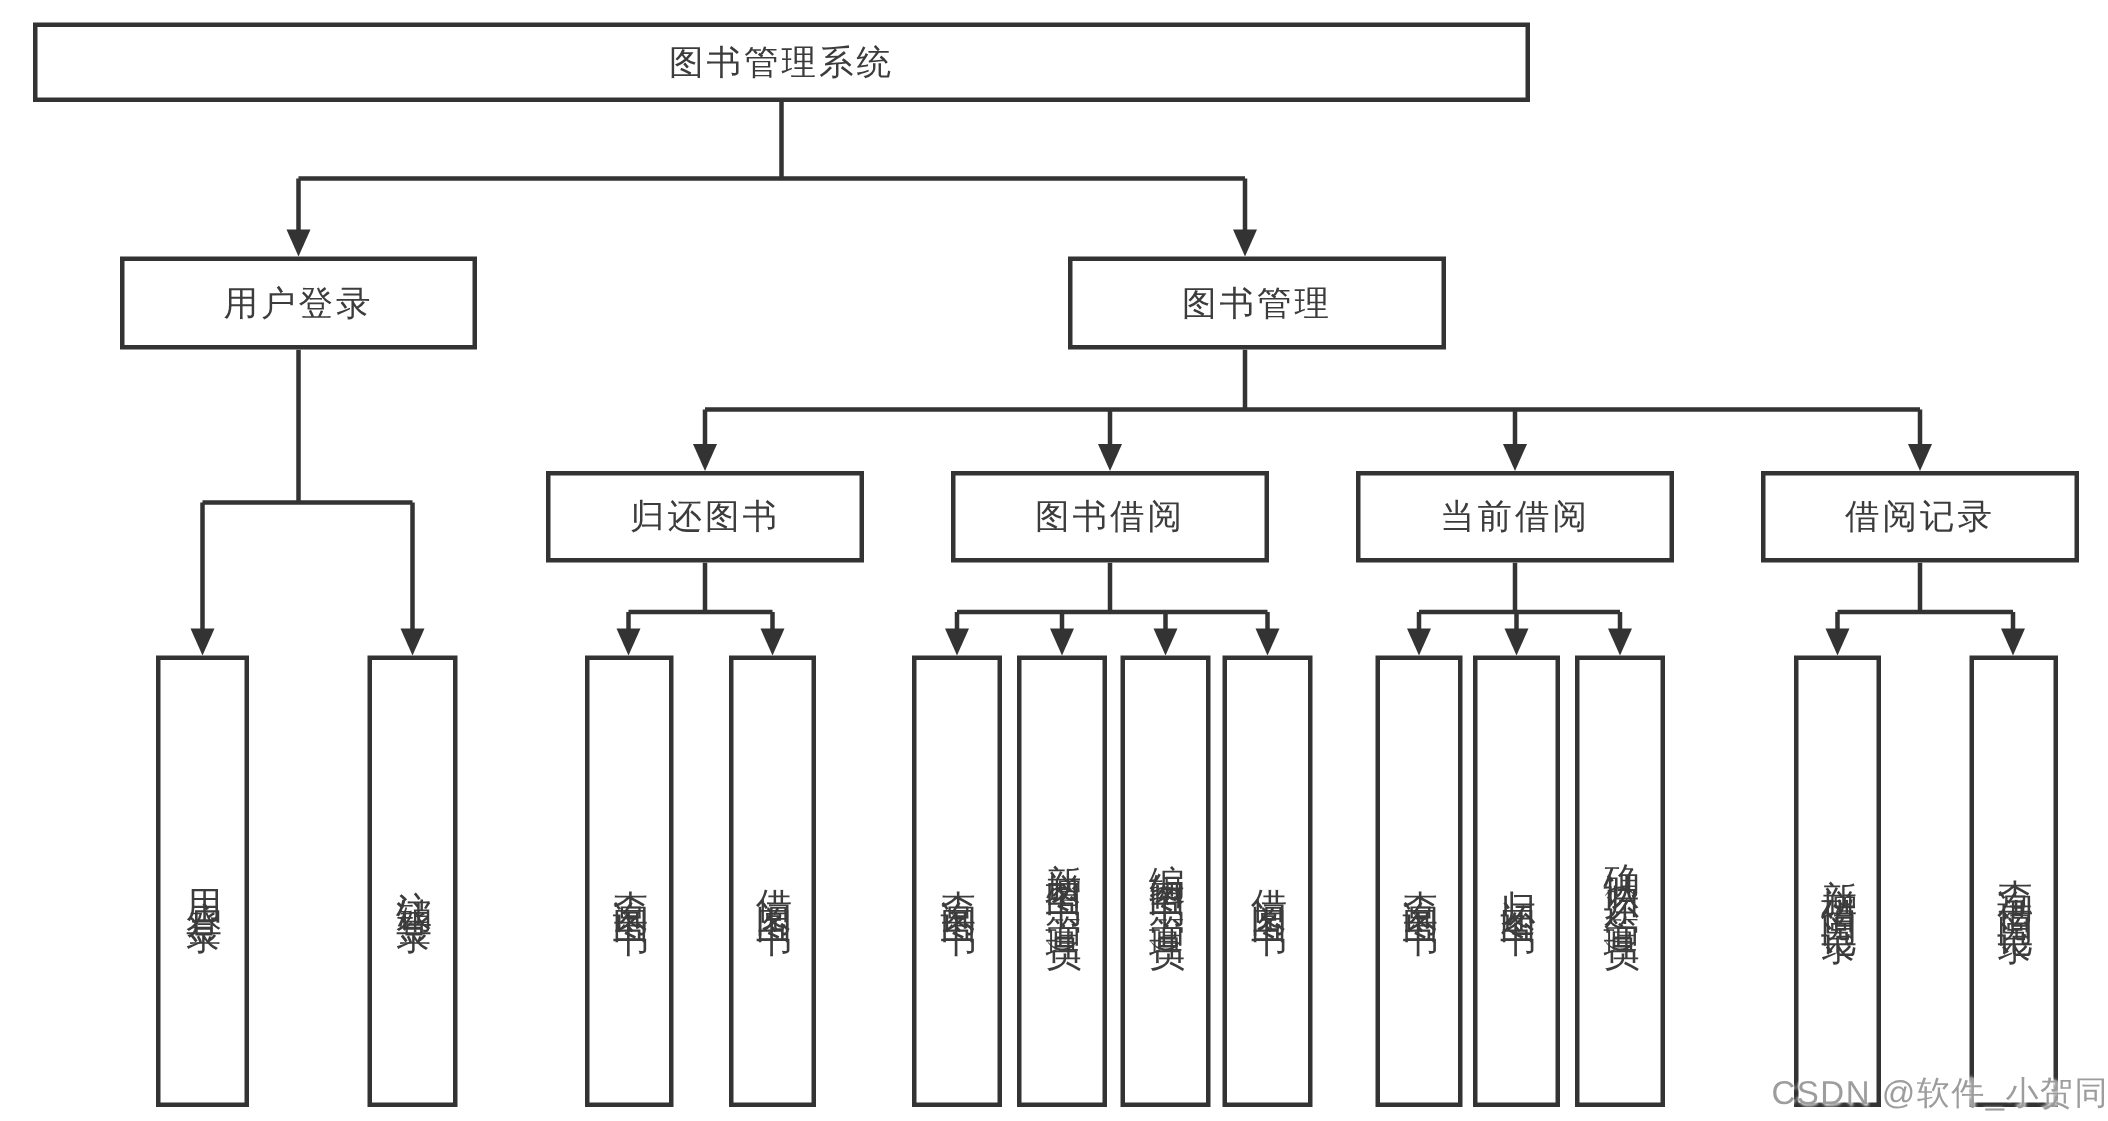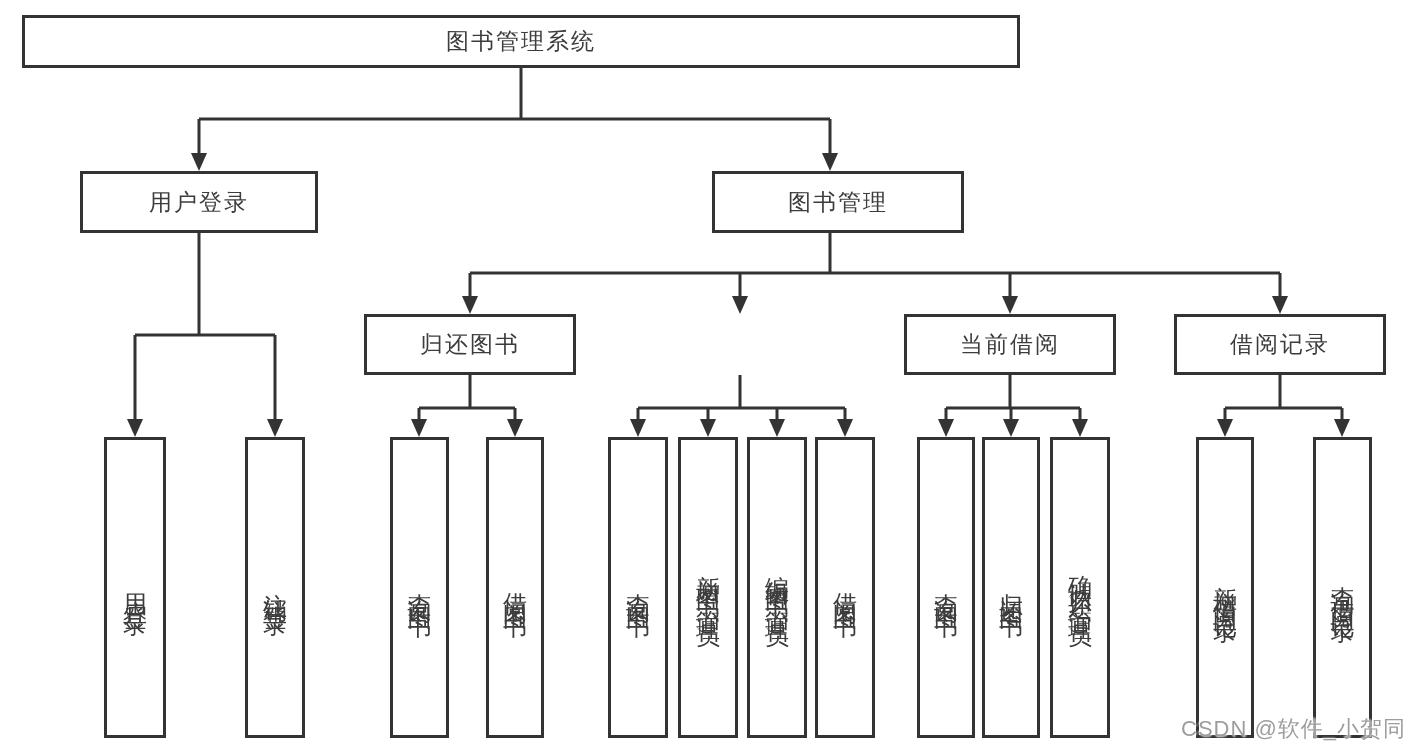--- a/index.html
+++ b/index.html
@@ -96,20 +96,23 @@
   <div class="box" style="left:80px;top:171px;width:238px;height:62px">
     <span class="lbl">用户登录</span>
   </div>
   <div class="box" style="left:712px;top:171px;width:252px;height:62px">
     <span class="lbl">图书管理</span>
   </div>
 
   <div class="box" style="left:364px;top:314px;width:212px;height:61px">
     <span class="lbl">归还图书</span>
   </div>
+  <div class="box" style="left:634px;top:314px;width:212px;height:61px">
+    <span class="lbl">图书借阅</span>
+  </div>
   <div class="box" style="left:1174px;top:314px;width:212px;height:61px">
     <span class="lbl">借阅记录</span>
   </div>
   <div class="box" style="left:904px;top:314px;width:212px;height:61px">
     <span class="lbl">当前借阅</span>
   </div>
 
   <div class="box v" style="left:104px;top:437px;width:62px;height:301px">
     <span class="lbl">用户登录</span>
   </div>

